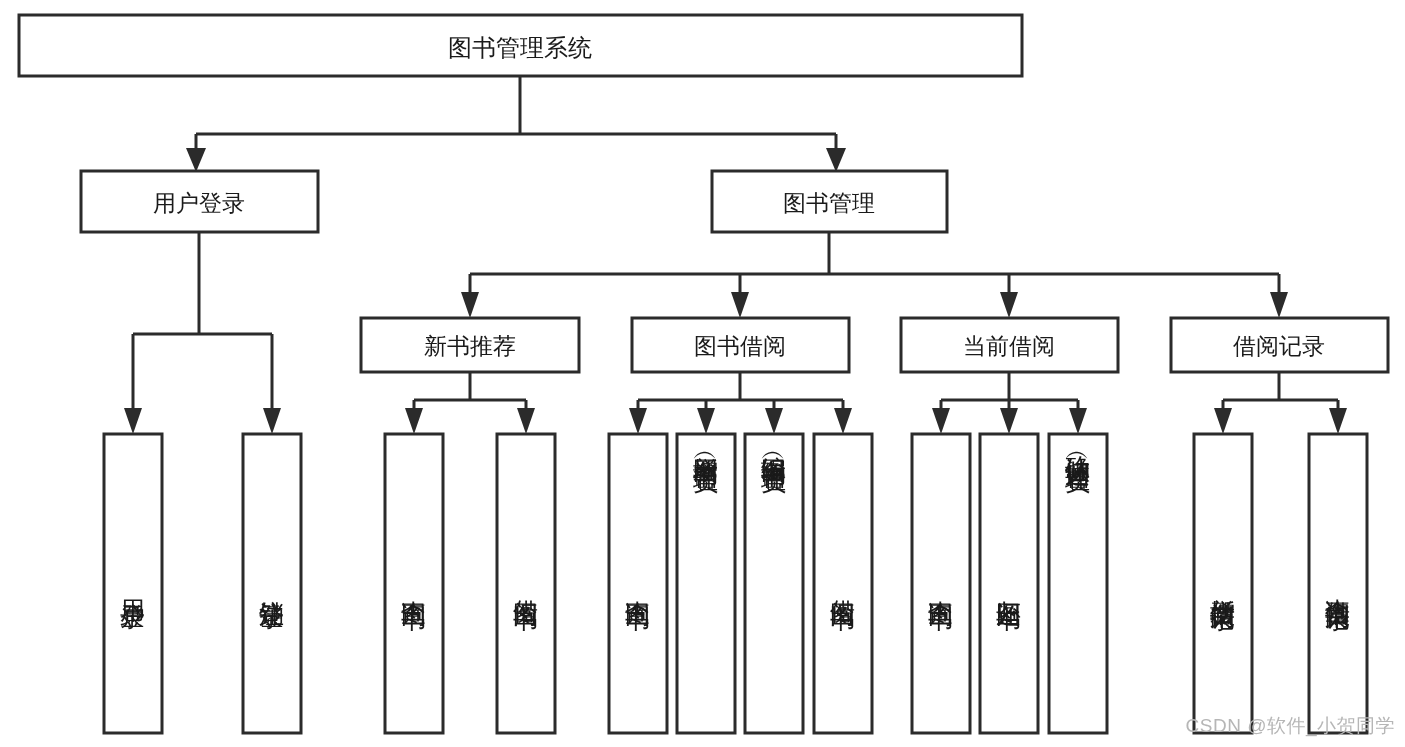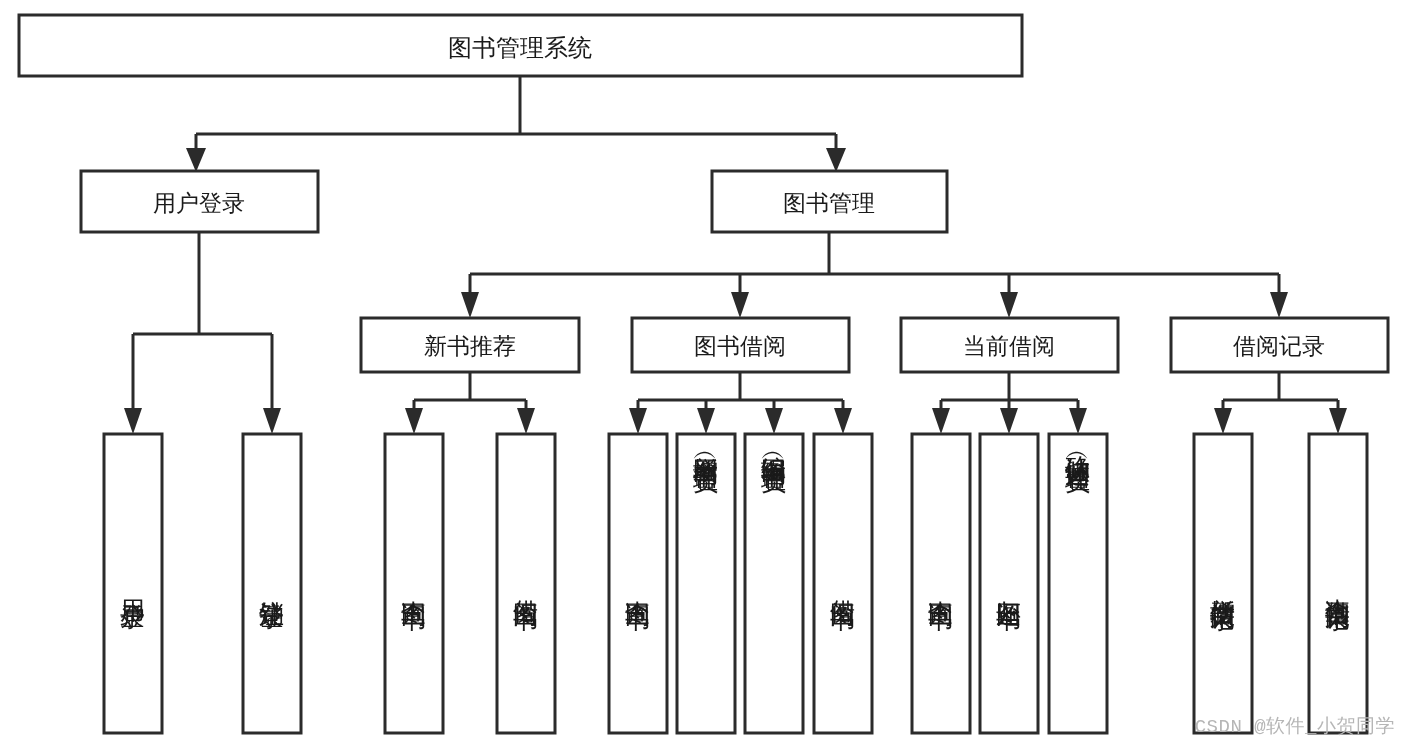--- a/index.html
+++ b/index.html
@@ -66,21 +66,21 @@
     line-height: 1.12;
     color: #1a1a1a;
     letter-spacing: 2px;
     text-align: center;
     white-space: pre;
   }
   .watermark {
     position: absolute;
     right: 10px;
     bottom: 8px;
-    font-family: Liberation Mono, monospace;
+    font-family: Liberation Sans, sans-serif;
     font-size: 19px;
     color: #b6b6b6;
     letter-spacing: 0.5px;
     user-select: none;
   }
 </style>
 </head>
 <body>
 
 <div id="diagram-root">

